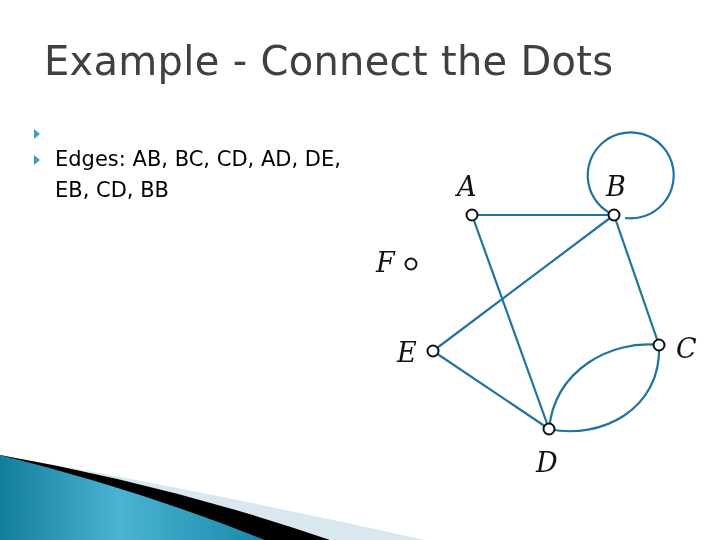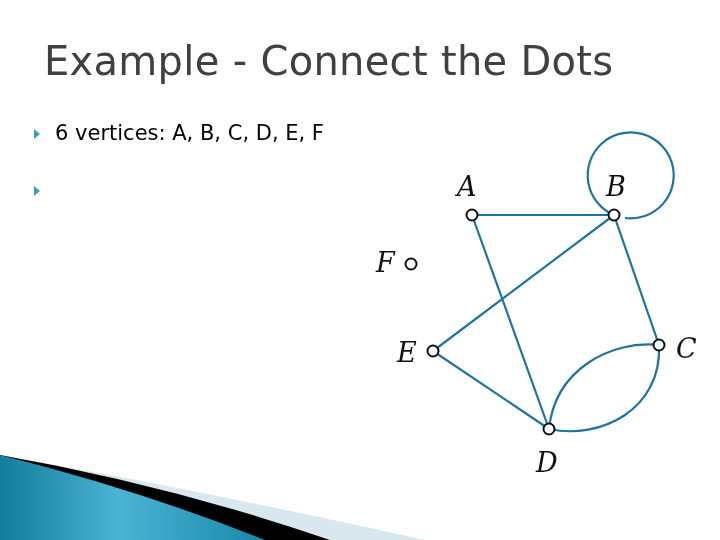--- a/index.html
+++ b/index.html
@@ -13,24 +13,24 @@
   .lbl { font-family: "DejaVu Serif", serif; font-style: italic; font-size: 27px; fill: #111; }
 </style>
 </head>
 <body>
 
 <div class="title">Example - Connect the Dots</div>
 
 <div class="bullets">
   <div class="bullet">
     <span class="arrow"></span>
-    <span>6 vertices: A, B, C, D, E, F</span>
   </div>
   <div class="bullet">
     <span class="arrow"></span>
+    <span>Edges: AB, BC, CD, AD, DE, EB, CD, BB</span>
   </div>
 </div>
 
 <svg class="graph" width="720" height="540">
   <g stroke="#1f73a0" stroke-width="2.2" fill="none">
     <line x1="472" y1="215" x2="614" y2="215"></line>
     <line x1="614" y1="215" x2="659" y2="345"></line>
     <line x1="472" y1="215" x2="549" y2="429"></line>
     <line x1="433" y1="351" x2="614" y2="215"></line>
     <line x1="433" y1="351" x2="549" y2="429"></line>

